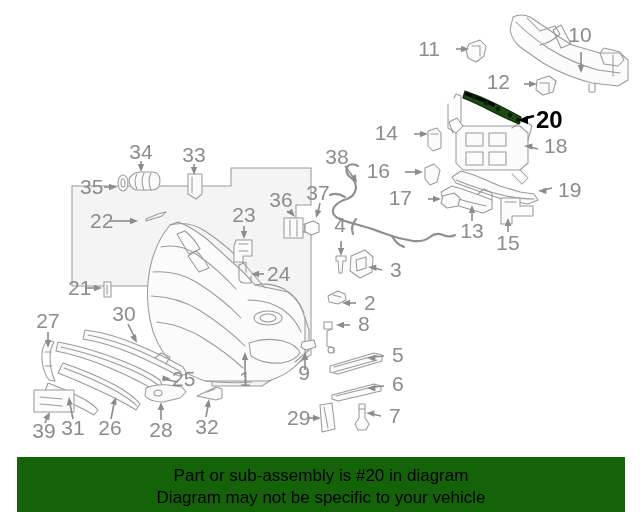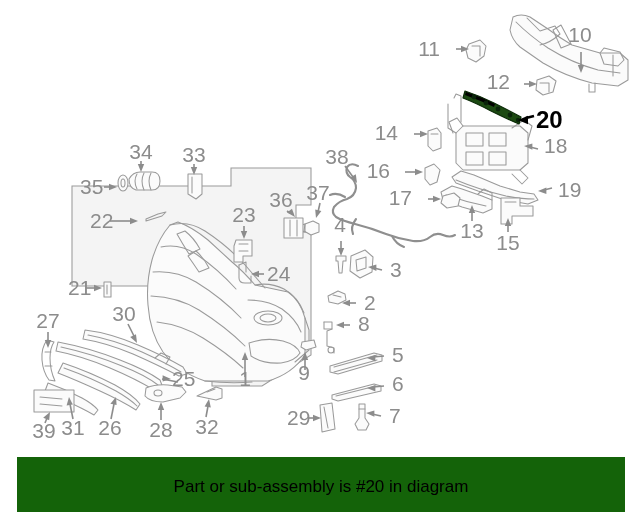--- a/index.html
+++ b/index.html
@@ -511,15 +511,16 @@
       <text class="callout-label" x="80" y="194" text-anchor="start">35</text>
       <text class="callout-label" x="281" y="207" text-anchor="middle">36</text>
       <text class="callout-label" x="318" y="200" text-anchor="middle">37</text>
       <text class="callout-label" x="337" y="164" text-anchor="middle">38</text>
       <text class="callout-label" x="44" y="438" text-anchor="middle">39</text>
     </g>
   </svg>
 
   <div id="notice-banner">
     <div class="notice-line">Part or sub-assembly is #20 in diagram</div>
+    <div class="notice-line">Diagram may not be specific to your vehicle</div>
   </div>
 
 </div>
 
 </body></html>

